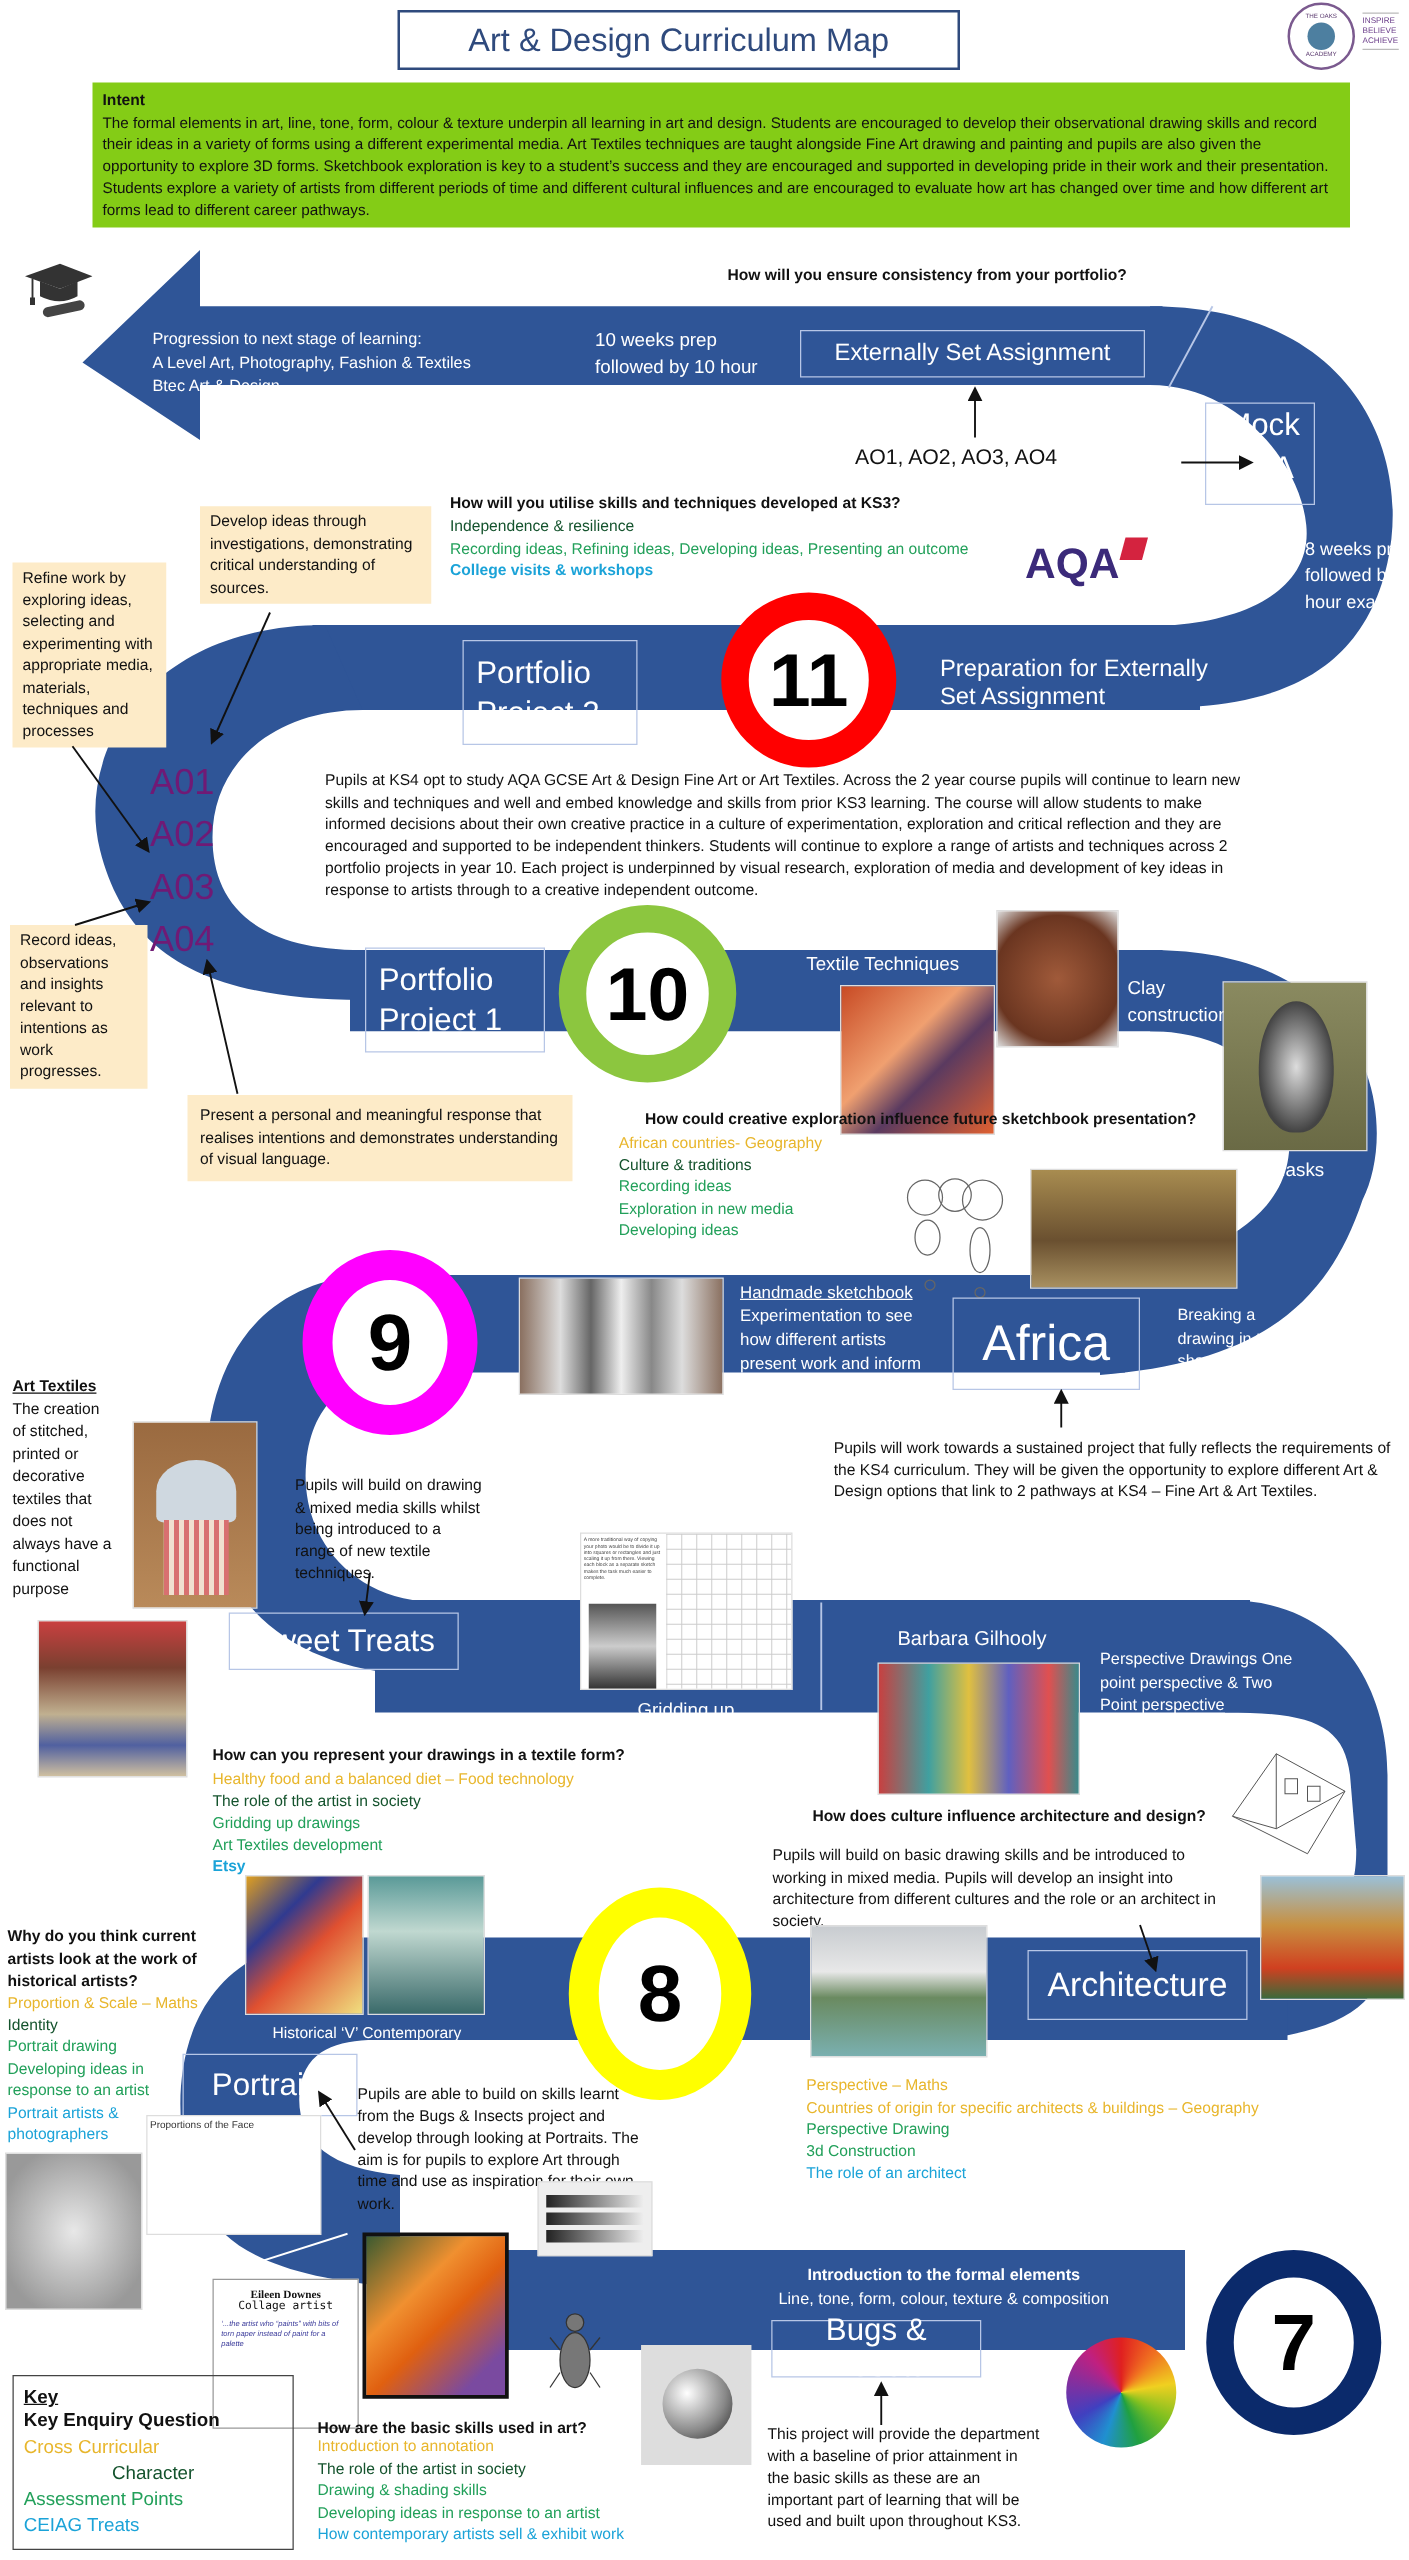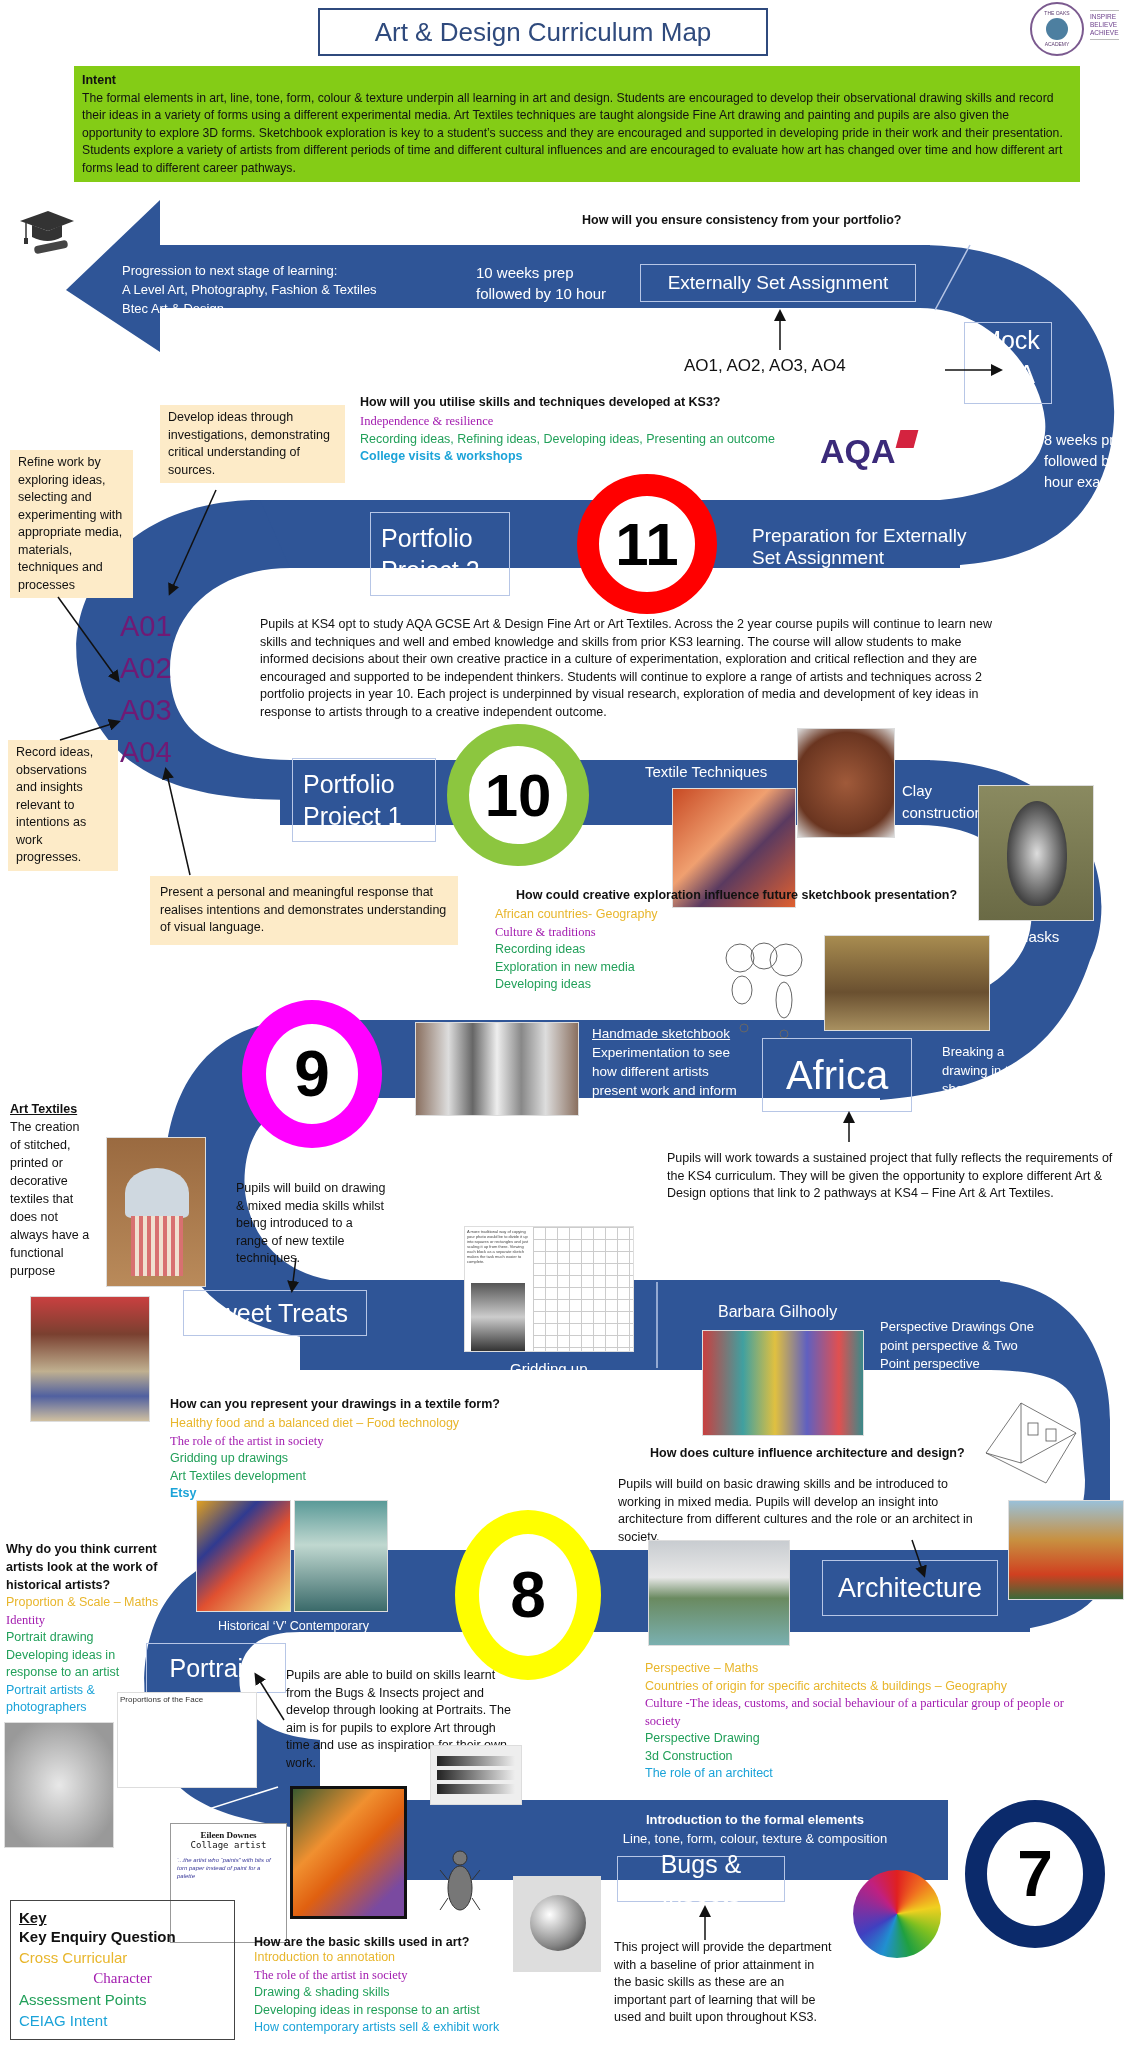--- a/index.html
+++ b/index.html
@@ -13,21 +13,21 @@
   .logo-circle { position: absolute; left: 0; top: 0; width: 54px; height: 54px; border-radius: 50%; border: 2px solid #7b5a8f;
     display: flex; align-items: center; justify-content: center; font-size: 6px; color: #5b3a6f; text-align: center; line-height: 1.05; }
   .logo-tree { width: 22px; height: 22px; border-radius: 50%; background: #4d7fa0; margin: 2px auto; }
   .logo-motto { position: absolute; left: 60px; top: 8px; font-size: 6.5px; color: #6b3e8a; line-height: 1.25; border-top: 1px solid #bbb; border-bottom: 1px solid #bbb; padding: 2px 0; }
   .intent { left: 74px; top: 66px; width: 1006px; height: 116px; background: #84cc16; padding: 6px 8px; font-size: 12.2px; line-height: 17.6px; color: #111; }
   .intent b { display: block; font-size: 12.5px; }
   .white { color: #fff; }
   .road-label { border: 1.5px solid #b7c6e6; color: #fff; display: flex; align-items: center; justify-content: center; text-align: center; }
   .q { font-weight: bold; font-size: 12.5px; color: #111; }
   .c-cross { color: #e8b62c; }
-  .c-char { color: #a21caf; font-family: Liberation Serif, serif; }
+  .c-char { color: #14532d; }
   .c-assess { color: #22a05a; }
   .c-ceiag { color: #1ba3d8; }
   .list-line { font-size: 12.5px; line-height: 17.5px; }
   .note { background: #fdebc8; font-size: 12.5px; line-height: 17.5px; padding: 4px 8px; color: #111; }
   .ring { border-radius: 50%; display: flex; align-items: center; justify-content: center; background: #fff; font-weight: bold; color: #000; }
   .pic { position: absolute; border: 1px solid #ddd; overflow: hidden; }
   .body-text { font-size: 12.5px; line-height: 17.5px; color: #111; }
   .arrow-svg { position: absolute; left: 0; top: 0; width: 1127px; height: 2048px; pointer-events: none; }
 </style>
 </head>
@@ -245,21 +245,20 @@
 <div class="pic" style="left:4px;top:1722px;width:110px;height:126px;background:radial-gradient(#e8e8e8,#999 80%);"></div>
 <div class="pic" style="left:430px;top:1745px;width:92px;height:60px;background:#eee;">
   <div style="margin:10px 6px 4px;height:10px;background:linear-gradient(90deg,#222,#eee);"></div>
   <div style="margin:4px 6px;height:10px;background:linear-gradient(90deg,#222,#eee);"></div>
   <div style="margin:4px 6px;height:10px;background:linear-gradient(90deg,#222,#eee);"></div>
 </div>
 
 <div class="abs" style="left:645px;top:1660px;width:450px;">
   <div class="list-line c-cross">Perspective – Maths</div>
   <div class="list-line c-cross">Countries of origin for specific architects &amp; buildings – Geography</div>
-  <div class="list-line c-char">Culture -The ideas, customs, and social behaviour of a particular group of people or society</div>
   <div class="list-line c-assess">Perspective Drawing</div>
   <div class="list-line c-assess">3d Construction</div>
   <div class="list-line c-ceiag">The role of an architect</div>
 </div>
 
 <div class="abs white" style="left:580px;top:1812px;width:350px;text-align:center;">
   <div style="font-weight:bold;font-size:13px;">Introduction to the formal elements</div>
   <div style="font-size:13px;margin-top:4px;">Line, tone, form, colour, texture &amp; composition</div>
 </div>
 <div class="abs road-label" style="left:617px;top:1856px;width:168px;height:46px;font-size:25px;">Bugs &amp; Insects</div>
@@ -295,21 +294,21 @@
   <div class="list-line c-ceiag">How contemporary artists sell &amp; exhibit work</div>
 </div>
 <div class="abs body-text" style="left:614px;top:1939px;width:220px;">This project will provide the department with a baseline of prior attainment in the basic skills as these are an important part of learning that will be used and built upon throughout KS3.</div>
 
 <div class="abs" style="left:10px;top:1900px;width:225px;height:140px;border:1.5px solid #444;padding:8px;">
   <div style="font-weight:bold;font-size:15px;text-decoration:underline;">Key</div>
   <div style="font-weight:bold;font-size:15px;line-height:21px;">Key Enquiry Question</div>
   <div class="c-cross" style="font-size:15px;line-height:21px;">Cross Curricular</div>
   <div class="c-char" style="font-size:15px;line-height:21px;text-align:center;">Character</div>
   <div class="c-assess" style="font-size:15px;line-height:21px;">Assessment Points</div>
-  <div class="c-ceiag" style="font-size:15px;line-height:21px;">CEIAG Intent</div>
+  <div class="c-ceiag" style="font-size:15px;line-height:21px;">CEIAG Treats</div>
 </div>
 
 <svg class="arrow-svg" viewBox="0 0 1127 2048">
   <defs>
       <marker id="ah" markerWidth="8" markerHeight="8" refX="6" refY="4" orient="auto">
         <path d="M0,0 L8,4 L0,8 Z" fill="#111"></path>
       </marker>
     </defs>
   <g stroke="#111" stroke-width="1.5" fill="none" marker-end="url(#ah)">
     <line x1="780" y1="350" x2="780" y2="312"></line>

